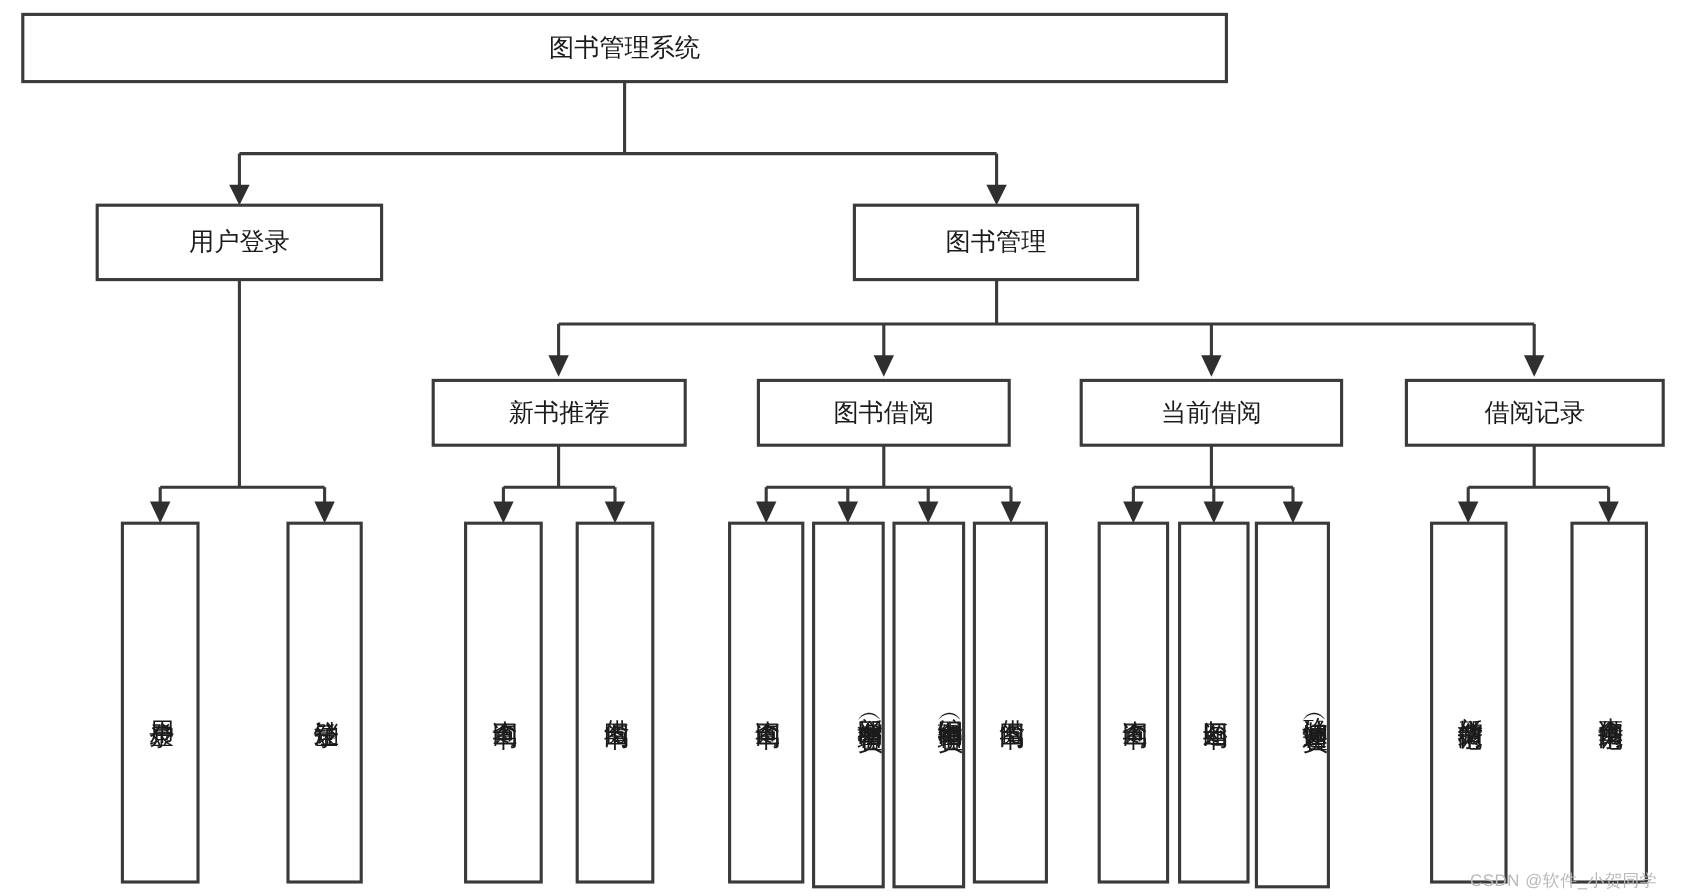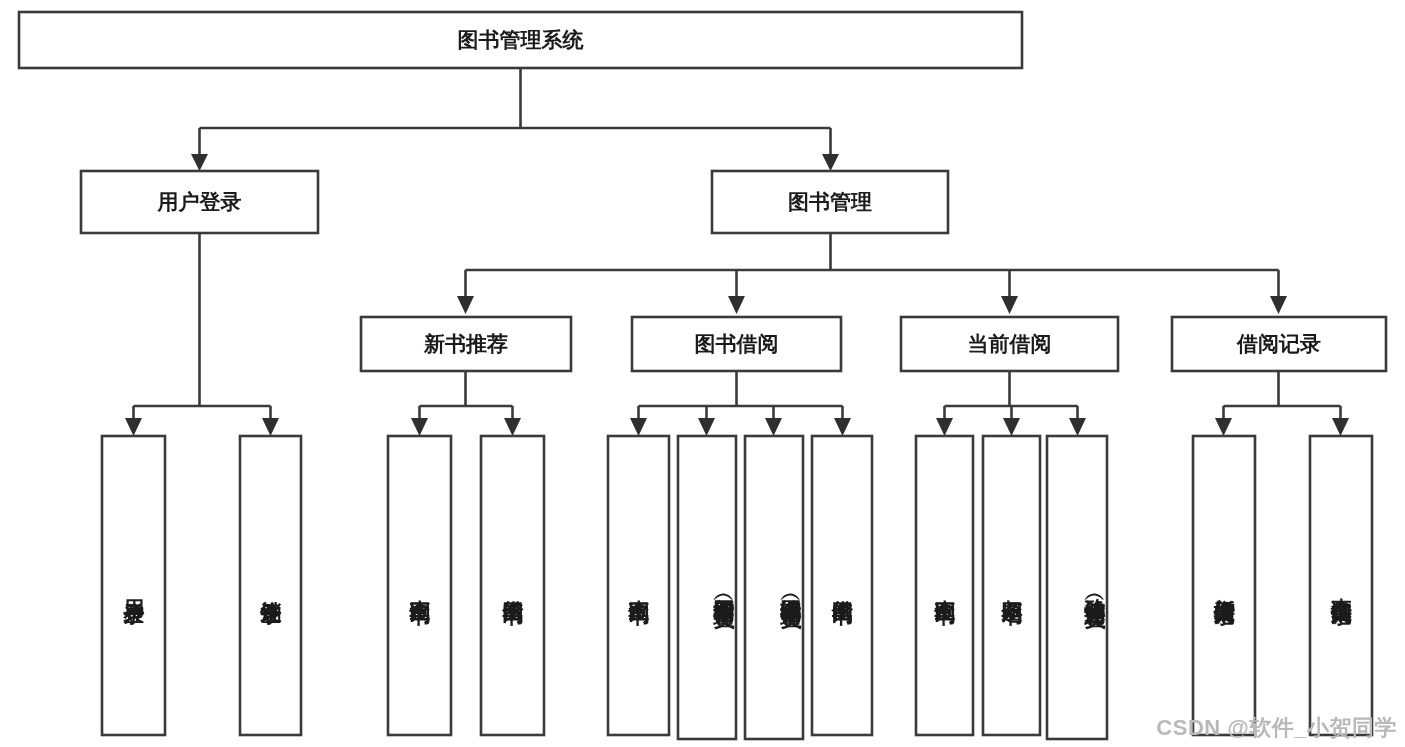--- a/index.html
+++ b/index.html
@@ -10,21 +10,20 @@
   body {
     width: 1405px;
     height: 747px;
     font-family: "Liberation Sans", "DejaVu Sans", sans-serif;
     overflow: hidden;
   }
   #diagram-root {
     position: relative;
     width: 1405px;
     height: 747px;
-    font-weight: bold;
   }
   svg#tree-svg {
     position: absolute;
     top: 0;
     left: 0;
     width: 1405px;
     height: 747px;
   }
   .node-box {
     fill: #ffffff;
@@ -58,24 +57,24 @@
     color: #1b1b1b;
     letter-spacing: 1.5px;
     white-space: nowrap;
     display: flex;
     align-items: center;
     justify-content: center;
     pointer-events: none;
   }
   .watermark {
     position: absolute;
-    right: 8px;
+    right: 24px;
     bottom: 4px;
     font-family: "Liberation Sans", "DejaVu Sans", sans-serif;
-    font-size: 22px;
+    font-size: 14px;
     color: #b9b9b9;
     letter-spacing: 0.5px;
     white-space: nowrap;
   }
 </style>
 </head>
 <body>
 
 <div id="diagram-root">
 

